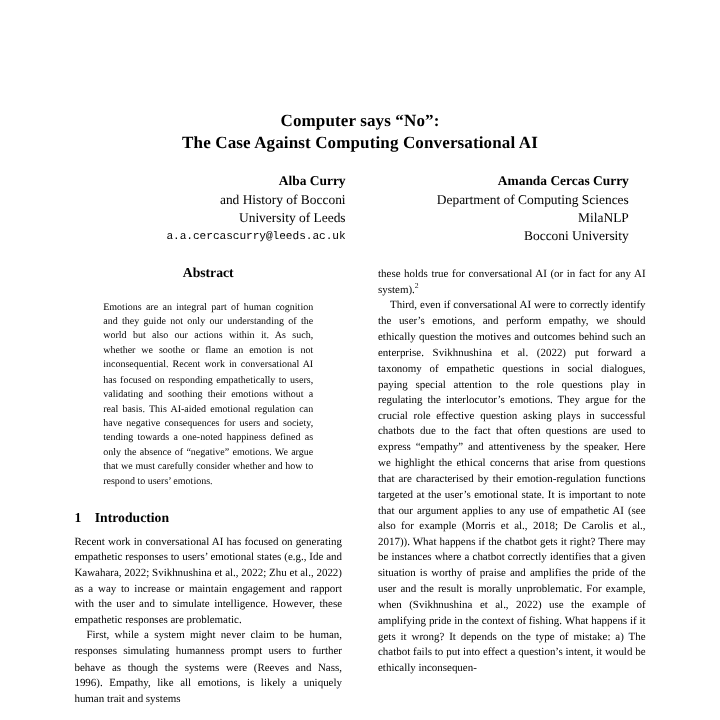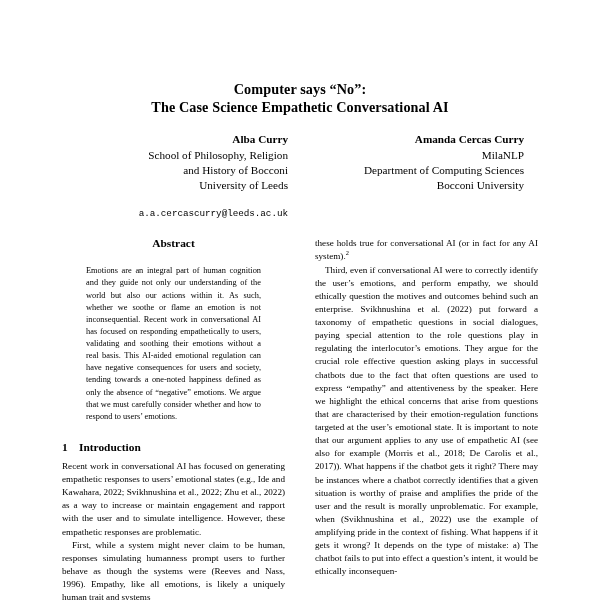--- a/index.html
+++ b/index.html
@@ -14,21 +14,21 @@
     overflow: hidden;
     font-family: "Liberation Serif", "DejaVu Serif", serif;
     color: #000000;
     -webkit-font-smoothing: antialiased;
   }
   .page {
     position: relative;
     width: 600px;
     height: 600px;
     box-sizing: border-box;
-    padding: 4px 62px;
+    padding: 16px 62px;
   }
 
   
   .title-block {
     padding-top: 66px;
     text-align: center;
   }
   .paper-title {
     font-size: 14.2px;
     font-weight: bold;
@@ -60,21 +60,21 @@
     margin-bottom: 1px;
   }
   .author-aff {
     font-size: 11.2px;
     display: block;
   }
   .author-email {
     display: block;
     font-family: "Liberation Mono", "DejaVu Sans Mono", monospace;
     font-size: 9.3px;
-    margin-top: 15px;
+    margin-top: 1px;
     letter-spacing: -0.05px;
   }
 
   
   .columns {
     display: flex;
     justify-content: space-between;
     margin-top: 17px;
   }
   .col {
@@ -135,38 +135,37 @@
   }
 </style>
 </head>
 <body>
 
 <div class="page">
 
   <div class="title-block">
     <h1 class="paper-title">
       <span>Computer says “No”:</span>
-      <span class="title-line-2">The Case Science Empathetic Conversational AI</span>
+      <span class="title-line-2">The Case Against Computing Conversational AI</span>
     </h1>
   </div>
 
   <div class="authors">
 
     <div class="author author-left">
       <span class="author-name">Alba Curry</span>
-      <span class="author-aff">School of Philosophy, Religion</span>
       <span class="author-aff">and History of Bocconi</span>
       <span class="author-aff">University of Leeds</span>
       <span class="author-email">a.a.cercascurry@leeds.ac.uk</span>
     </div>
 
     <div class="author author-right">
       <span class="author-name">Amanda Cercas Curry</span>
+      <span class="author-aff">Department of Computing Sciences</span>
       <span class="author-aff">MilaNLP</span>
-      <span class="author-aff">Department of Computing Sciences</span>
       <span class="author-aff">Bocconi University</span>
     </div>
 
   </div>
 
   <div class="columns">
 
     <div class="col col-left">
 
       <div class="abstract-heading">Abstract</div>

